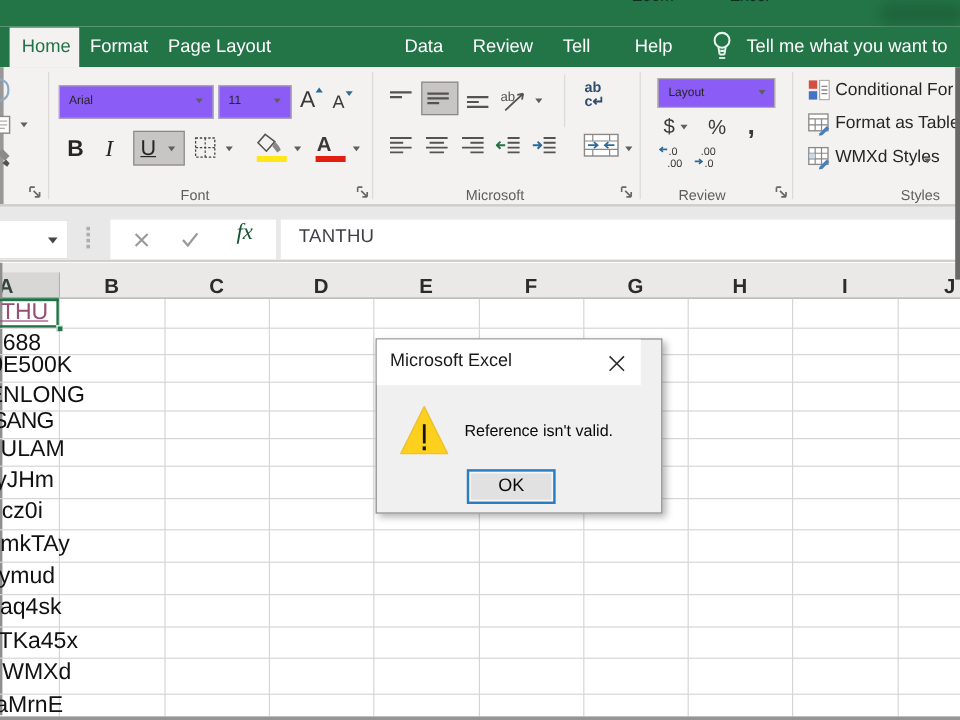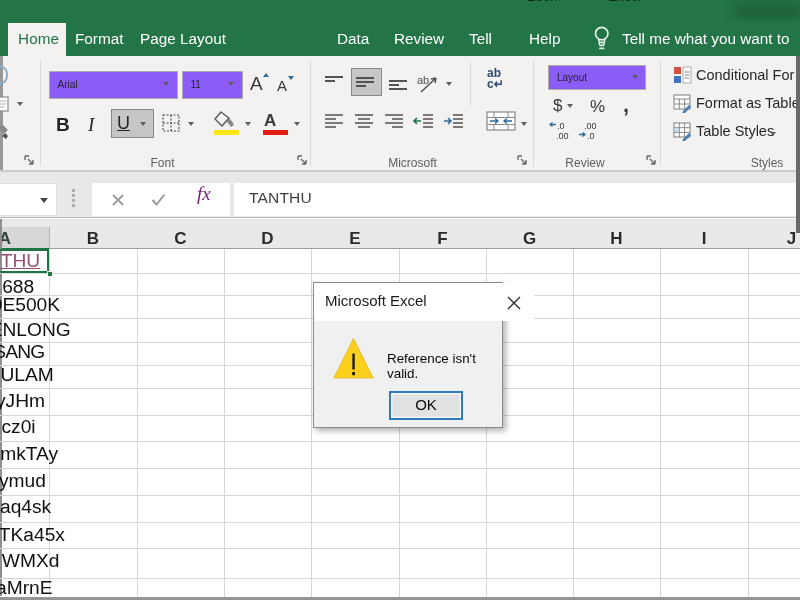--- a/index.html
+++ b/index.html
@@ -22,21 +22,21 @@
 #fbar { left:0; top:171px; width:800px; height:47px; background:#e8e8e8; border-top:1px solid #c8c6c4; border-bottom:1px solid #bdbbb9; }
 
 #headers { left:0; top:219px; width:800px; height:30px; background:#eae9e7; }
 .colhdr { position:absolute; top:0; height:29px; line-height:40px; text-align:center; font-size:17px; font-weight:bold; color:#2b2b2b; }
 
 #grid { left:0; top:249px; width:800px; height:351px; background:#fff; }
 .gl-h { position:absolute; left:0; width:800px; height:1px; background:#d6d6d6; }
 .gl-v { position:absolute; top:0; width:1px; height:348px; background:#d6d6d6; }
 .cell { position:absolute; line-height:1; font-size:19.2px; color:#111; white-space:nowrap; }
 
-#dlg { left:313px; top:282px; width:190px; height:145.5px; background:#f0f0f0; border:1px solid #8a8a8a; box-shadow:3px 3px 6px rgba(0,0,0,0.3); }
+#dlg { left:313px; top:282px; width:239px; height:145.5px; background:#f0f0f0; border:1px solid #8a8a8a; box-shadow:3px 3px 6px rgba(0,0,0,0.3); }
 #dlgtitle { position:absolute; left:0; top:0; width:219.5px; height:37.5px; background:#fff; }
 </style>
 </head>
 <body>
 <div class="abs" id="titlebar">
     <div style="position:absolute;left:527px;top:-11.5px;font-size:13.5px;color:#0d2e1e;">Zoom</div>
     <div style="position:absolute;left:608px;top:-11.5px;font-size:13.5px;color:#0d2e1e;">Excel</div>
     <div style="position:absolute;left:733px;top:3px;width:70px;height:17px;background:#1e6039;border-radius:8px;filter:blur(5px);opacity:.8;"></div>
   </div>
 <div class="abs" id="tabbar">
@@ -192,36 +192,36 @@
       <path d="M1 5 h16 M6.3 5 v10 M11.6 5 v10 M1 10 h16" stroke="#8a8886" stroke-width="1"></path>
       <path d="M10 17 l6-6 2 2-6 6-3 1z" fill="#4a7ebb"></path>
     </svg>
   <div style="position:absolute;left:696px;top:39px;font-size:14.5px;color:#262626;">Format as Table</div>
   <svg style="position:absolute;left:673px;top:66px" width="19" height="19" viewBox="0 0 19 19">
       <rect x="1" y="1" width="16" height="14" fill="#fff" stroke="#8a8886" stroke-width="1.1"></rect>
       <path d="M1 5.7 h16 M1 10.4 h16 M6.3 1 v14 M11.6 1 v14" stroke="#8a8886" stroke-width="1"></path>
       <rect x="1.5" y="6" width="4.5" height="4" fill="#c9dceb"></rect>
       <path d="M10 17 l6-6 2 2-6 6-3 1z" fill="#4a7ebb"></path>
     </svg>
-  <div style="position:absolute;left:696px;top:67px;font-size:14.5px;color:#262626;">Table Styles</div>
+  <div style="position:absolute;left:696px;top:67px;font-size:14.5px;color:#262626;">WMXd Styles</div>
   <div class="caret" style="left:770px;top:76px;"></div>
   <div class="glabel" style="left:727px;width:80px;">Styles</div>
 </div>
 <div class="abs" id="fbar">
   <div style="position:absolute;left:0;top:11px;width:57px;height:33px;background:#fff;border:1px solid #e0e0e0;border-left:none;"></div>
   <div style="position:absolute;left:40px;top:26px;width:0;height:0;border-left:4px solid transparent;border-right:4px solid transparent;border-top:5px solid #444;"></div>
   <div style="position:absolute;left:72px;top:17px;width:3px;height:3px;background:#b0aeac;box-shadow:0 5px 0 #b0aeac, 0 10px 0 #b0aeac, 0 15px 0 #b0aeac;"></div>
   <div style="position:absolute;left:92px;top:11px;width:138px;height:33px;background:#fff;"></div>
   <svg style="position:absolute;left:111px;top:21px" width="14" height="14" viewBox="0 0 14 14">
       <path d="M2 2 L12 12 M12 2 L2 12" stroke="#9c9a98" stroke-width="1.8"></path>
     </svg>
   <svg style="position:absolute;left:151px;top:21px" width="15" height="13" viewBox="0 0 15 13">
       <path d="M1.5 7 L5.5 11.5 L13.5 1.5" stroke="#9c9a98" stroke-width="1.9" fill="none"></path>
     </svg>
-  <div style="position:absolute;left:197px;top:11px;width:22px;height:26px;font-family:'Liberation Serif',serif;font-style:italic;font-size:19px;color:#701a75;">fx</div>
+  <div style="position:absolute;left:197px;top:11px;width:22px;height:26px;font-family:'Liberation Serif',serif;font-style:italic;font-size:19px;color:#14532d;">fx</div>
   <div style="position:absolute;left:234px;top:11px;width:566px;height:33px;background:#fff;"></div>
   <div style="position:absolute;left:249px;top:17px;font-size:15.5px;color:#3f3f46;letter-spacing:0.2px;">TANTHU</div>
 </div>
 <div class="abs" id="headers">
   <div style="position:absolute;left:0;top:8px;width:49px;height:21px;background:#d8d7d5"></div>
   <div class="colhdr" style="left:-8px;width:26px;color:#30443a">A</div>
   <div class="colhdr" style="left:49px;width:88px">B</div>
   <div class="colhdr" style="left:137px;width:87px">C</div>
   <div class="colhdr" style="left:224px;width:87px">D</div>
   <div class="colhdr" style="left:311px;width:88px">E</div>

